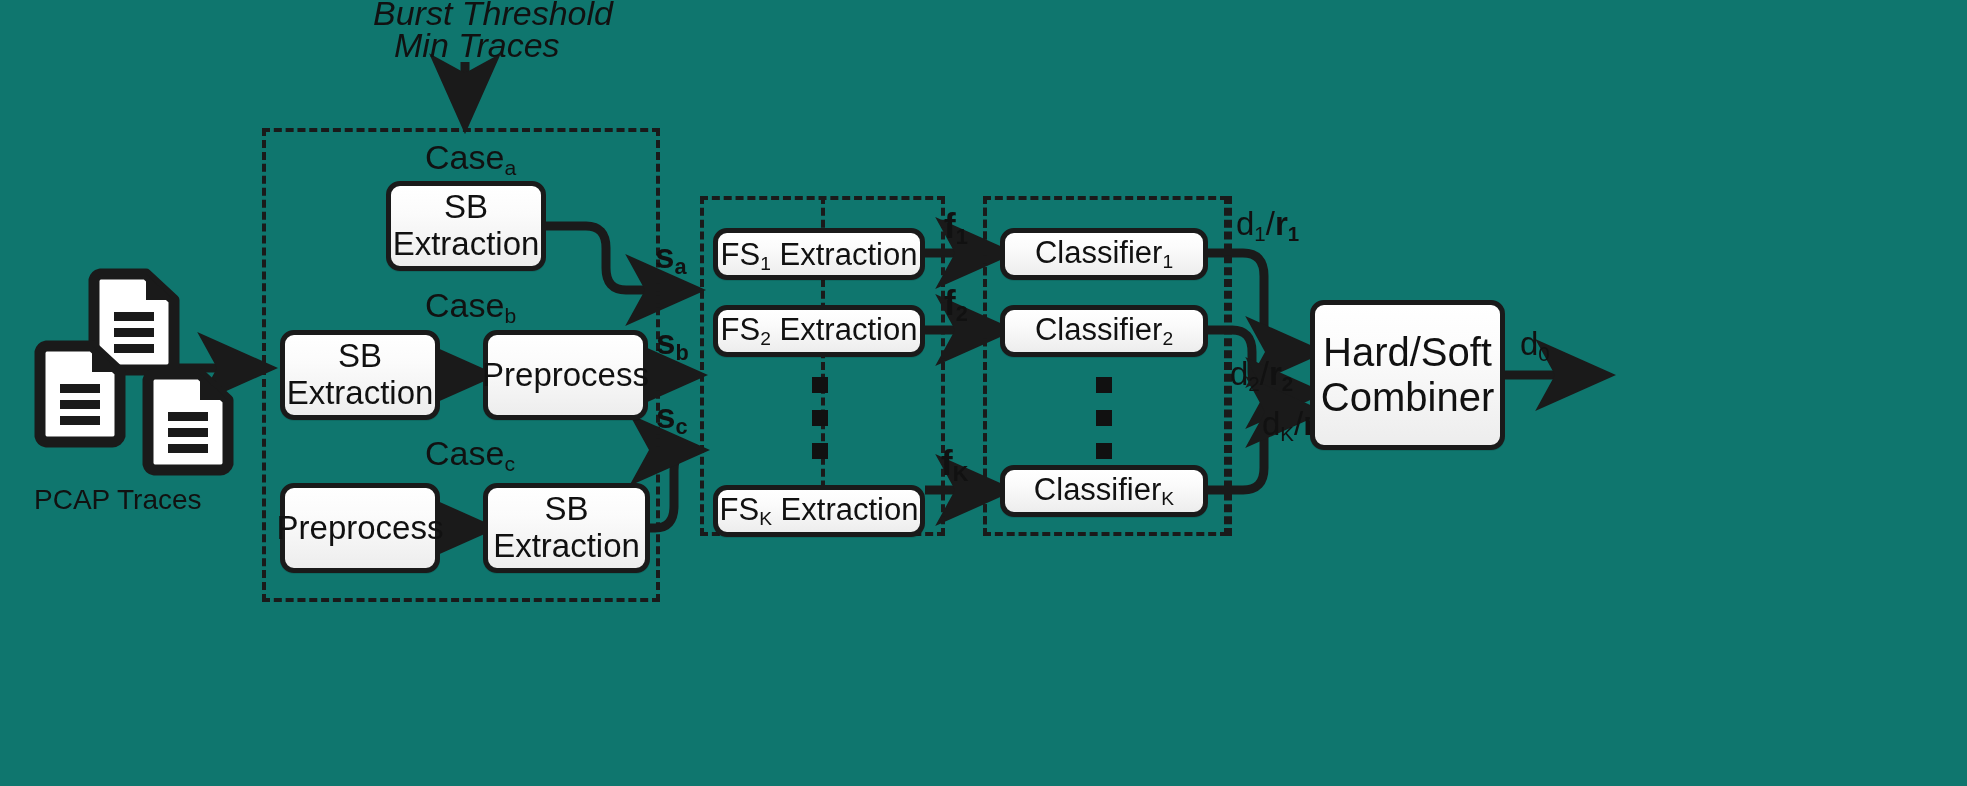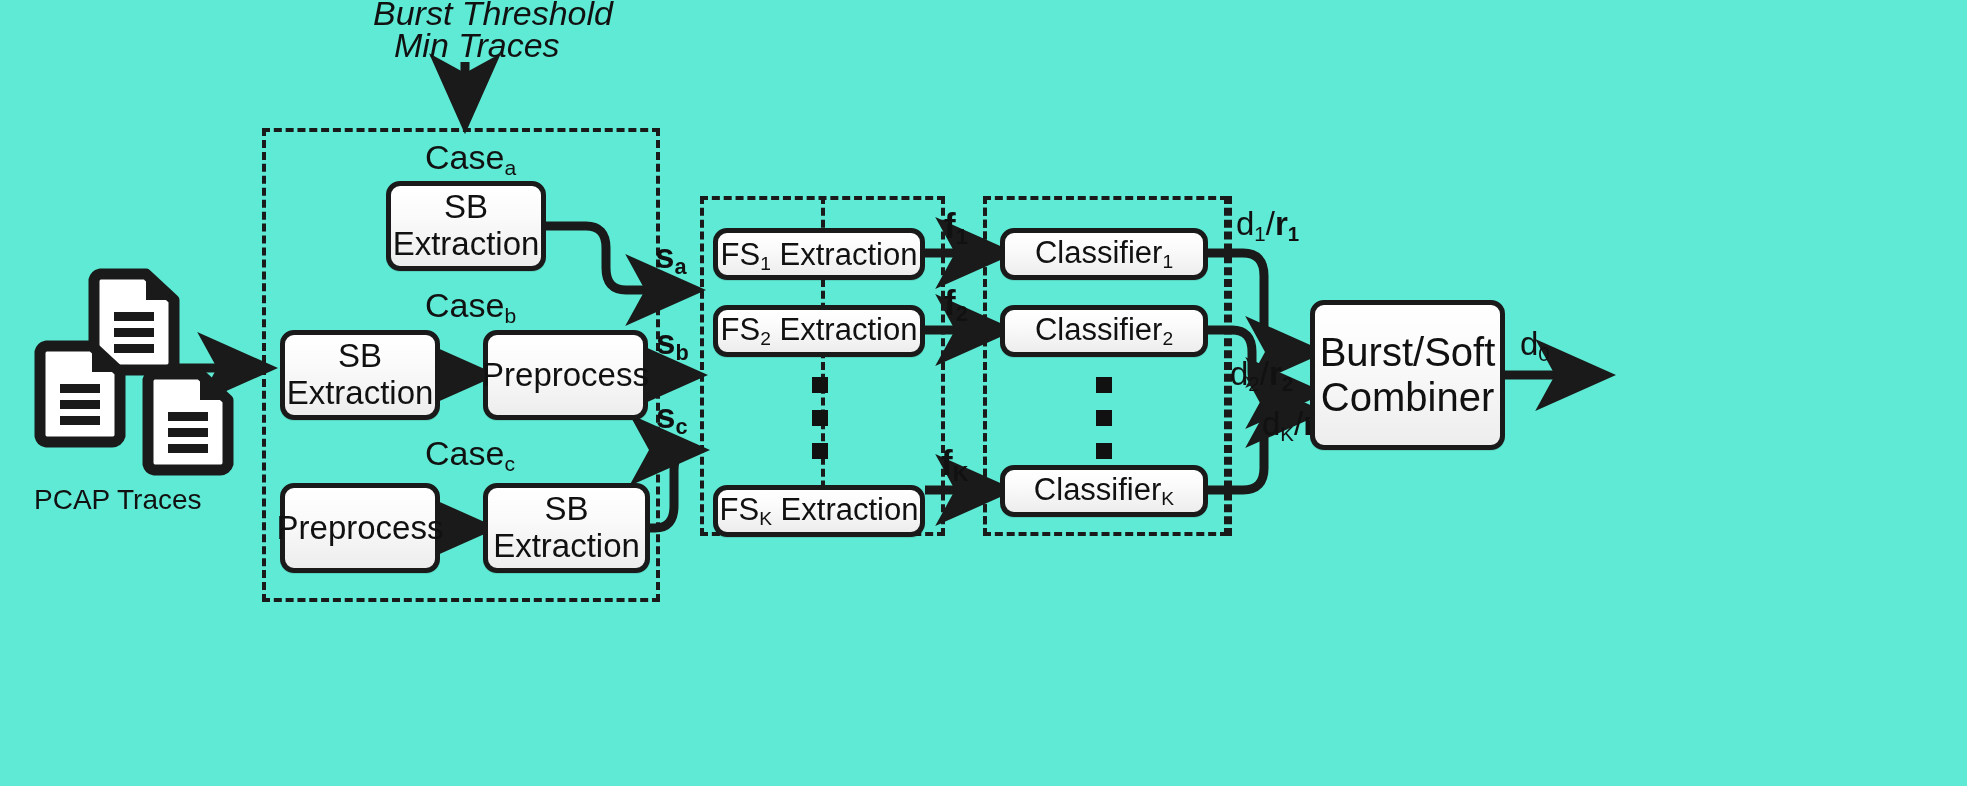--- a/index.html
+++ b/index.html
@@ -2,21 +2,21 @@
 <html><head>
 <meta charset="utf-8">
 <style>
   html,body{margin:0;padding:0;background:#ffffff;}
   body{
     width:1967px;height:786px;
     font-family:"Liberation Sans","DejaVu Sans",sans-serif;
     color:#111111;
     overflow:hidden;
   }
-  #stage{position:relative;width:1967px;height:786px;background:#5eead4;}
+  #stage{position:relative;width:1967px;height:786px;background:#0f766e;}
 
   
   .pbox{
     position:absolute;box-sizing:border-box;
     border:5px solid #1a1a1a;
     border-radius:14px;
     background:linear-gradient(to bottom,#ffffff 0%,#fbfbfb 35%,#ededed 100%);
     display:flex;align-items:center;justify-content:center;
     text-align:center;
     font-size:33px;
@@ -277,21 +277,21 @@
 
   <div class="lbl dr" style="left:1230px;top:355px;">
     <span>d</span><sub>2</sub><span>/</span><b>r</b><sub style="font-weight:bold;">2</sub>
   </div>
 
   <div class="lbl dr" style="left:1262px;top:405px;">
     <span>d</span><sub>K</sub><span>/</span><b>r</b><sub style="font-weight:bold;">K</sub>
   </div>
 
   <div class="pbox two-line big" style="left:1310px;top:300px;width:195px;height:150px;">
-    <span class="ln">Burst/Soft</span>
+    <span class="ln">Hard/Soft</span>
     <span class="ln">Combiner</span>
   </div>
 
   <div class="lbl dr" style="left:1520px;top:325px;">
     <span>d</span><sub>0</sub>
   </div>
 
 </div>
 
 </body></html>

